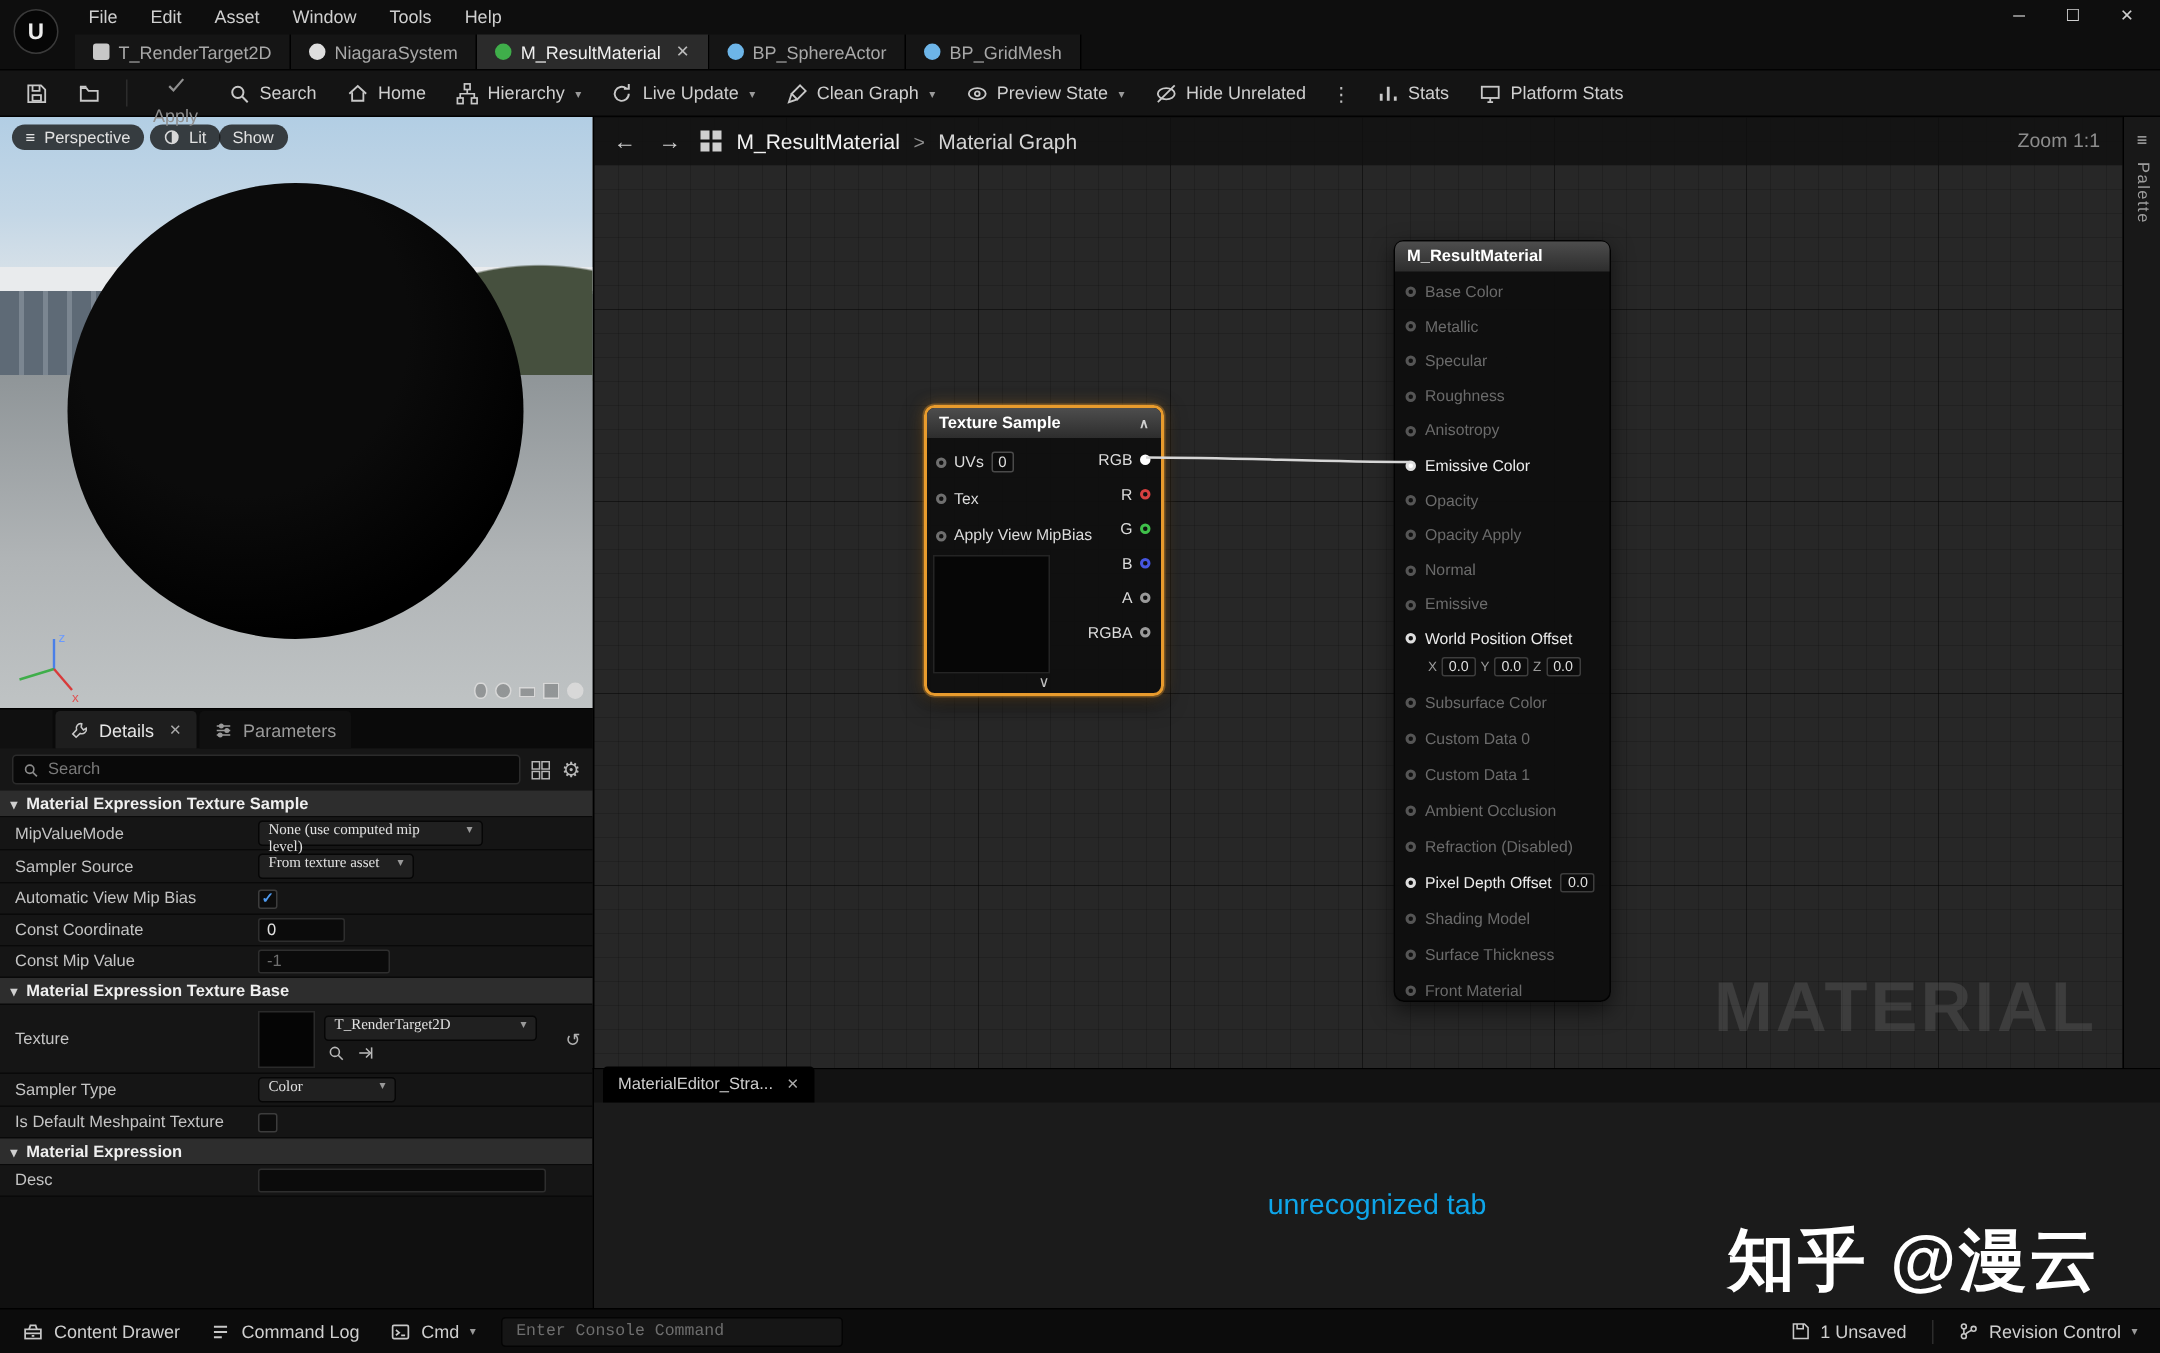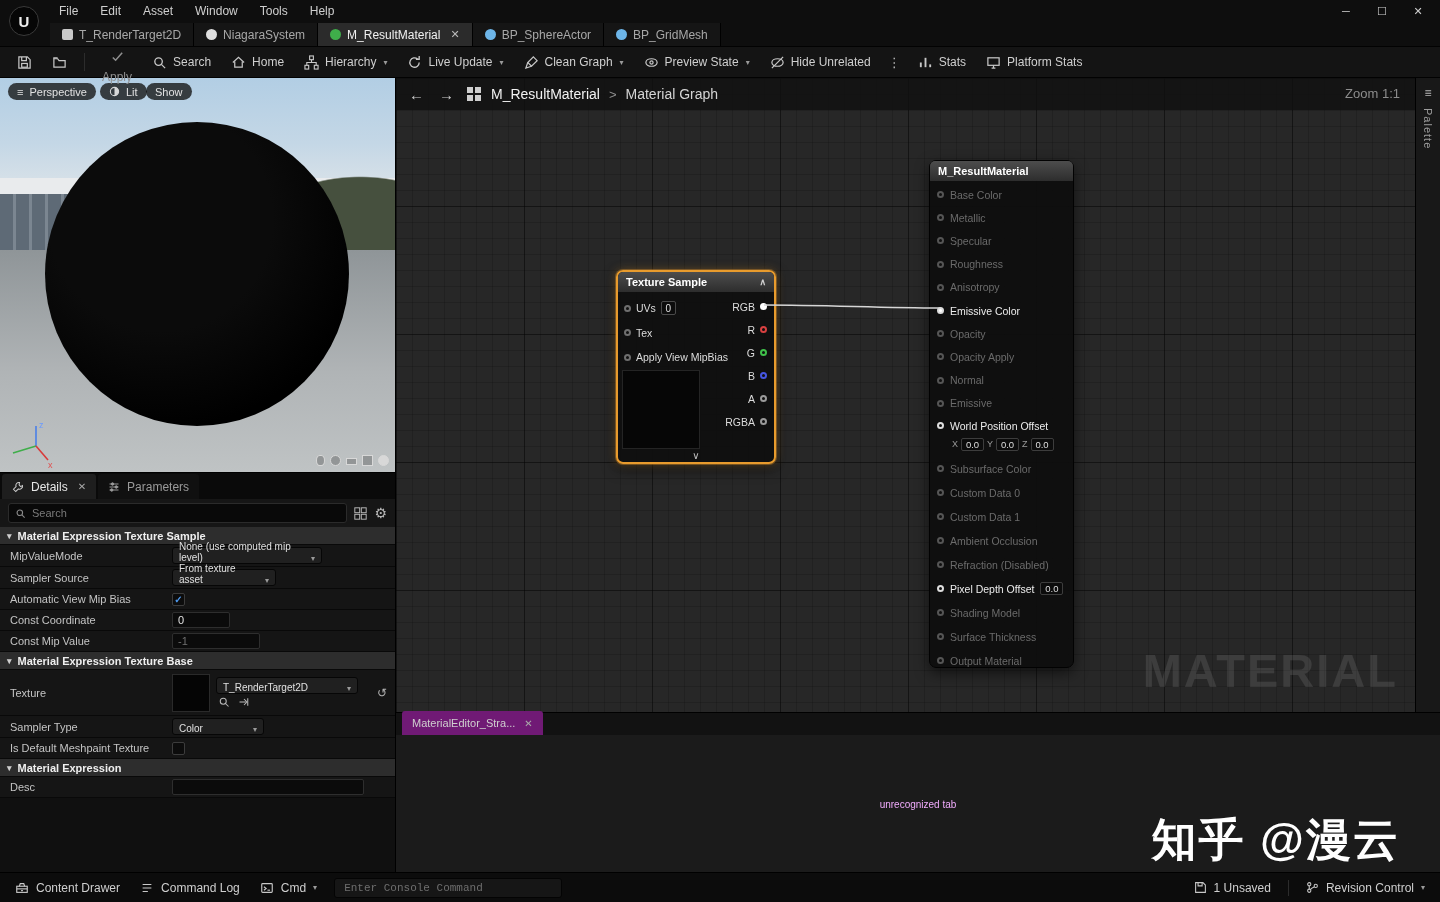--- a/index.html
+++ b/index.html
@@ -47,35 +47,35 @@
   .vp-shapes { position:absolute; right:6px; bottom:6px; display:flex; gap:5px; align-items:center; z-index:6; }
   .vps { width:11px; height:11px; border:1px solid #d8d8d8; background:rgba(20,20,20,.25); }
   .vps.cyl { border-radius:4px/6px; width:9px; }
   .vps.sph { border-radius:50%; }
   .vps.pln { height:7px; margin-top:2px; }
   .vps.cub { }
   .vps.tea { border-radius:50%; background:#d8d8d8; }
 
   
   .details { position:absolute; left:0; top:472px; width:395px; height:400px; background:#101010; border-top:1px solid #000; z-index:5; }
-  .dt-tabs { height:26px; background:#0a0a0a; display:flex; align-items:flex-end; padding-left:2px; gap:2px; }
+  .dt-tabs { height:26px; background:#0a0a0a; display:flex; align-items:flex-end; padding-left:2px; gap:2px;margin-left:35px; }
   .dt-tab { height:25px; padding:0 10px; display:flex; align-items:center; gap:7px; background:#1e1e1e; color:#e6e6e6; font-size:12px; border-radius:3px 3px 0 0; }
   .dt-tab.inactive { background:#101010; color:#9a9a9a; }
   .dt-close { color:#aaa; font-size:10px; margin-left:3px; }
   .dt-search-row { height:28px; display:flex; align-items:center; padding:0 8px; gap:7px; background:#161616; }
   .dt-search { flex:1; height:20px; background:#090909; border:1px solid #2b2b2b; border-radius:3px; display:flex; align-items:center; padding:0 6px; gap:6px; }
   .dt-search input { flex:1; background:transparent; border:0; outline:0; color:#ddd; font-size:11px; font-family:inherit; }
   .dt-search input::placeholder { color:#7a7a7a; }
   .dt-hdr-icn { color:#b8b8b8; font-size:14px; line-height:1; }
   .dt-section { height:18px; background:#2d2d2d; display:flex; align-items:center; padding:0 7px; gap:6px; font-size:11px; font-weight:bold; color:#efefef; border-bottom:1px solid #090909; }
   .sec-caret { font-size:9px; color:#cfcfcf; }
   .dt-row { min-height:21px; display:flex; align-items:center; border-bottom:1px solid #090909; background:#151515; }
   .dt-name { width:170px; padding-left:10px; font-size:11px; color:#c4c4c4; flex:none; }
   .dt-value { flex:1; display:flex; align-items:center; padding:2px 8px 2px 2px; gap:6px; }
-  .combo { background:#202020; border:1px solid #060606; border-radius:3px; height:17px; display:flex; align-items:flex-end; padding:0 6px; font-size:10px; color:#e0e0e0; gap:7px; justify-content:space-between; }
+  .combo { background:#202020; border:1px solid #060606; border-radius:3px; height:17px; display:flex; align-items:flex-start; padding:0 6px; font-size:10px; color:#e0e0e0; gap:7px; justify-content:space-between;font-family:Liberation Serif, serif; }
   .combo .cc { font-size:8px; color:#9a9a9a; }
   .ninput { background:#0b0b0b; border:1px solid #2e2e2e; border-radius:2px; height:16px; padding:0 5px; font-size:11px; color:#e0e0e0; display:flex; align-items:center; }
   .ninput.dim { color:#707070; }
   .chk { width:13px; height:13px; border:1px solid #3c3c3c; background:#0c0c0c; border-radius:2px; display:flex; align-items:center; justify-content:center; font-size:10px; color:#4e9af0; font-weight:bold; }
   .tex-row { height:46px; }
   .tex-thumb { width:38px; height:38px; background:#050505; border:1px solid #2a2a2a; flex:none; }
   .tex-stack { display:flex; flex-direction:column; gap:2px; flex:1; }
   .tex-icons { display:flex; gap:8px; padding-left:2px; color:#b8b8b8; }
   .reset-btn { color:#b0b0b0; font-size:12px; margin-left:4px; }
 
@@ -132,23 +132,23 @@
   .wpo-label-row { height:22px; }
   .wpo-fields { height:15px; display:flex; align-items:center; gap:3px; padding-left:22px; }
   .axis-lbl { color:#9a9a9a; font-size:9px; }
   .vbox { background:#0c0c0c; border:1px solid #3d3d3d; border-radius:2px; height:13px; min-width:23px; padding:0 3px; font-size:9.5px; color:#dedede; display:flex; align-items:center; justify-content:center; }
   .mgroup2 { margin-top:5px; }
   .mgroup2 .mpin { height:24px; }
 
   
   .bottom-panel { position:absolute; left:395px; top:712px; width:1045px; height:160px; background:#1b1b1b; border-left:1px solid #000; border-top:1px solid #000; z-index:5; }
   .bp-tabs { height:22px; background:#121212; display:flex; align-items:flex-end; padding-left:6px; }
-  .bp-tab { height:21px; background:#701a75; display:flex; align-items:center; gap:9px; padding:12px 10px; font-size:11px; color:#cfcfcf; border-radius:3px 3px 0 0; }
+  .bp-tab { height:21px; background:#000000; display:flex; align-items:center; gap:9px; padding:12px 10px; font-size:11px; color:#cfcfcf; border-radius:3px 3px 0 0; }
   .bp-close { color:#aaa; font-size:10px; }
-  .bp-body { height:138px; display:flex; align-items:center; justify-content:center; color:#f0abfc; font-size:10px; }
+  .bp-body { height:138px; display:flex; align-items:center; justify-content:center; color:#0ea5e9; font-size:19px; }
 
   
   .statusbar { position:absolute; left:0; top:872px; width:1440px; height:30px; background:#0c0c0c; border-top:1px solid #000; display:flex; align-items:center; padding:0 6px; gap:2px; z-index:30; }
   .sb-btn { display:flex; align-items:center; gap:7px; padding:0 9px; height:24px; color:#cfcfcf; font-size:12px; white-space:nowrap; }
   .sb-caret { font-size:8px; color:#9a9a9a; }
   .console-input { width:228px; height:20px; background:#161616; border:1px solid #040404; border-radius:3px; display:flex; align-items:center; padding:0 9px; margin-left:6px; }
   .console-input input { width:100%; background:transparent; border:0; outline:0; color:#ccc; font-size:11px; font-family:"Liberation Mono", monospace; }
   .console-input input::placeholder { color:#6e6e6e; }
   .sb-right { margin-left:auto; display:flex; align-items:center; }
   .sb-sep { width:1px; height:16px; background:#2c2c2c; margin:0 8px; }
@@ -613,21 +613,21 @@
           <div class="mpin d">
               <span class="pc"></span>
               <span>Shading Model</span>
             </div>
           <div class="mpin d">
               <span class="pc"></span>
               <span>Surface Thickness</span>
             </div>
           <div class="mpin d">
               <span class="pc"></span>
-              <span>Output Material</span>
+              <span>Front Material</span>
             </div>
         </div>
       </div>
     </div>
 
     <div class="mat-watermark">MATERIAL</div>
 
     <div class="crumbbar">
       <span class="nav-arrow">←</span>
       <span class="nav-arrow">→</span>

